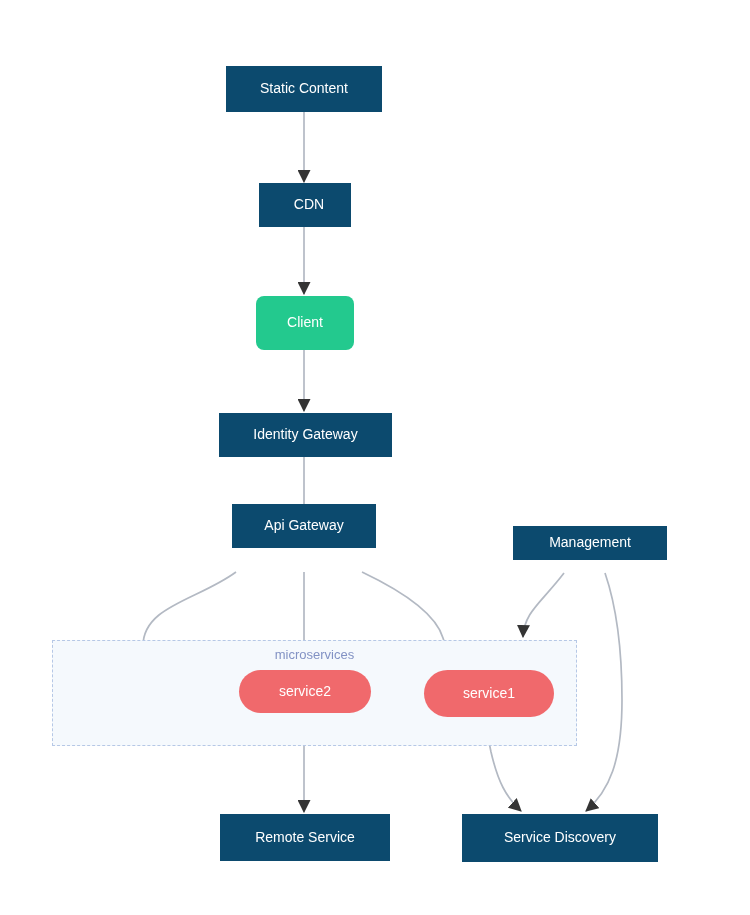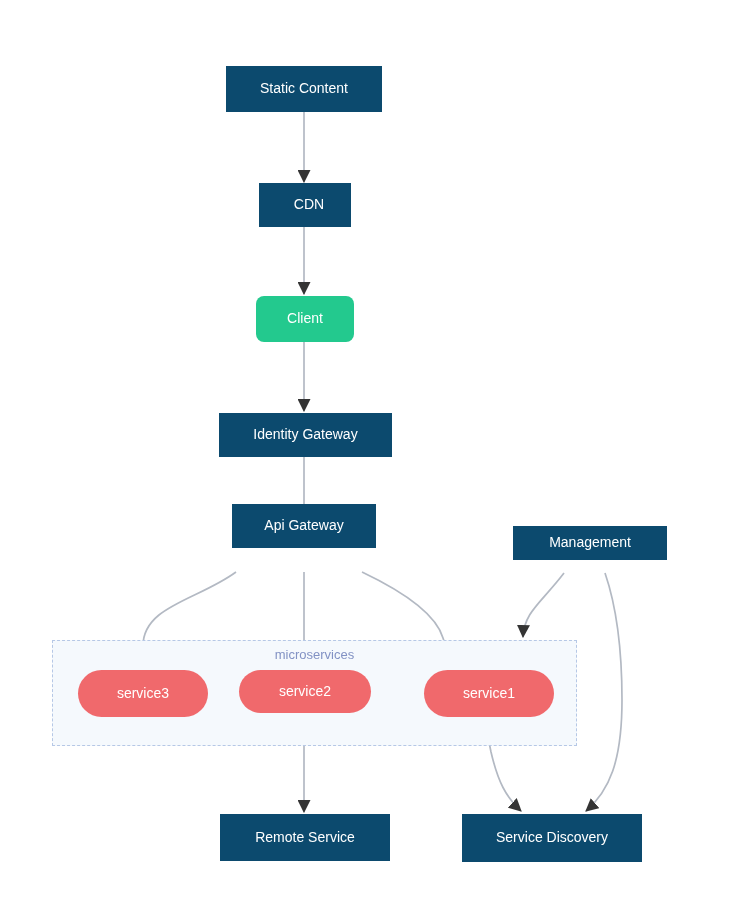--- a/index.html
+++ b/index.html
@@ -86,31 +86,30 @@
     </g>
   </svg>
 
   <div class="cluster"></div>
   <div class="cluster-label">microservices</div>
 
   <div class="node blue" style="left:226px; top:66px;  width:156px; height:46px;">Static Content</div>
 
   <div class="node blue" style="left:259px; top:183px; width:92px;  height:44px;padding-left:8px;">CDN</div>
 
-  <div class="node green" style="left:256px; top:296px; width:98px; height:46px;">Client</div>
+  <div class="node green" style="left:256px; top:296px; width:98px; height:54px;">Client</div>
 
   <div class="node blue" style="left:219px; top:413px; width:173px; height:44px;">Identity Gateway</div>
 
   <div class="node blue" style="left:232px; top:504px; width:144px; height:44px;">Api Gateway</div>
 
   <div class="node blue" style="left:513px; top:526px; width:154px; height:34px;">Management</div>
 
-  <div class="node pill" style="left:78px;  top:670px; width:130px; height:47px;">service3</div>
 
   <div class="node pill" style="left:239px; top:670px; width:132px; height:43px;">service2</div>
 
   <div class="node pill" style="left:424px; top:670px; width:130px; height:47px;">service1</div>
 
   <div class="node blue" style="left:220px; top:814px; width:170px; height:47px;">Remote Service</div>
 
-  <div class="node blue" style="left:462px; top:814px; width:180px; height:48px;">Service Discovery</div>
+  <div class="node blue" style="left:462px; top:814px; width:196px; height:48px;">Service Discovery</div>
 
 </div>
 
 </body></html>

